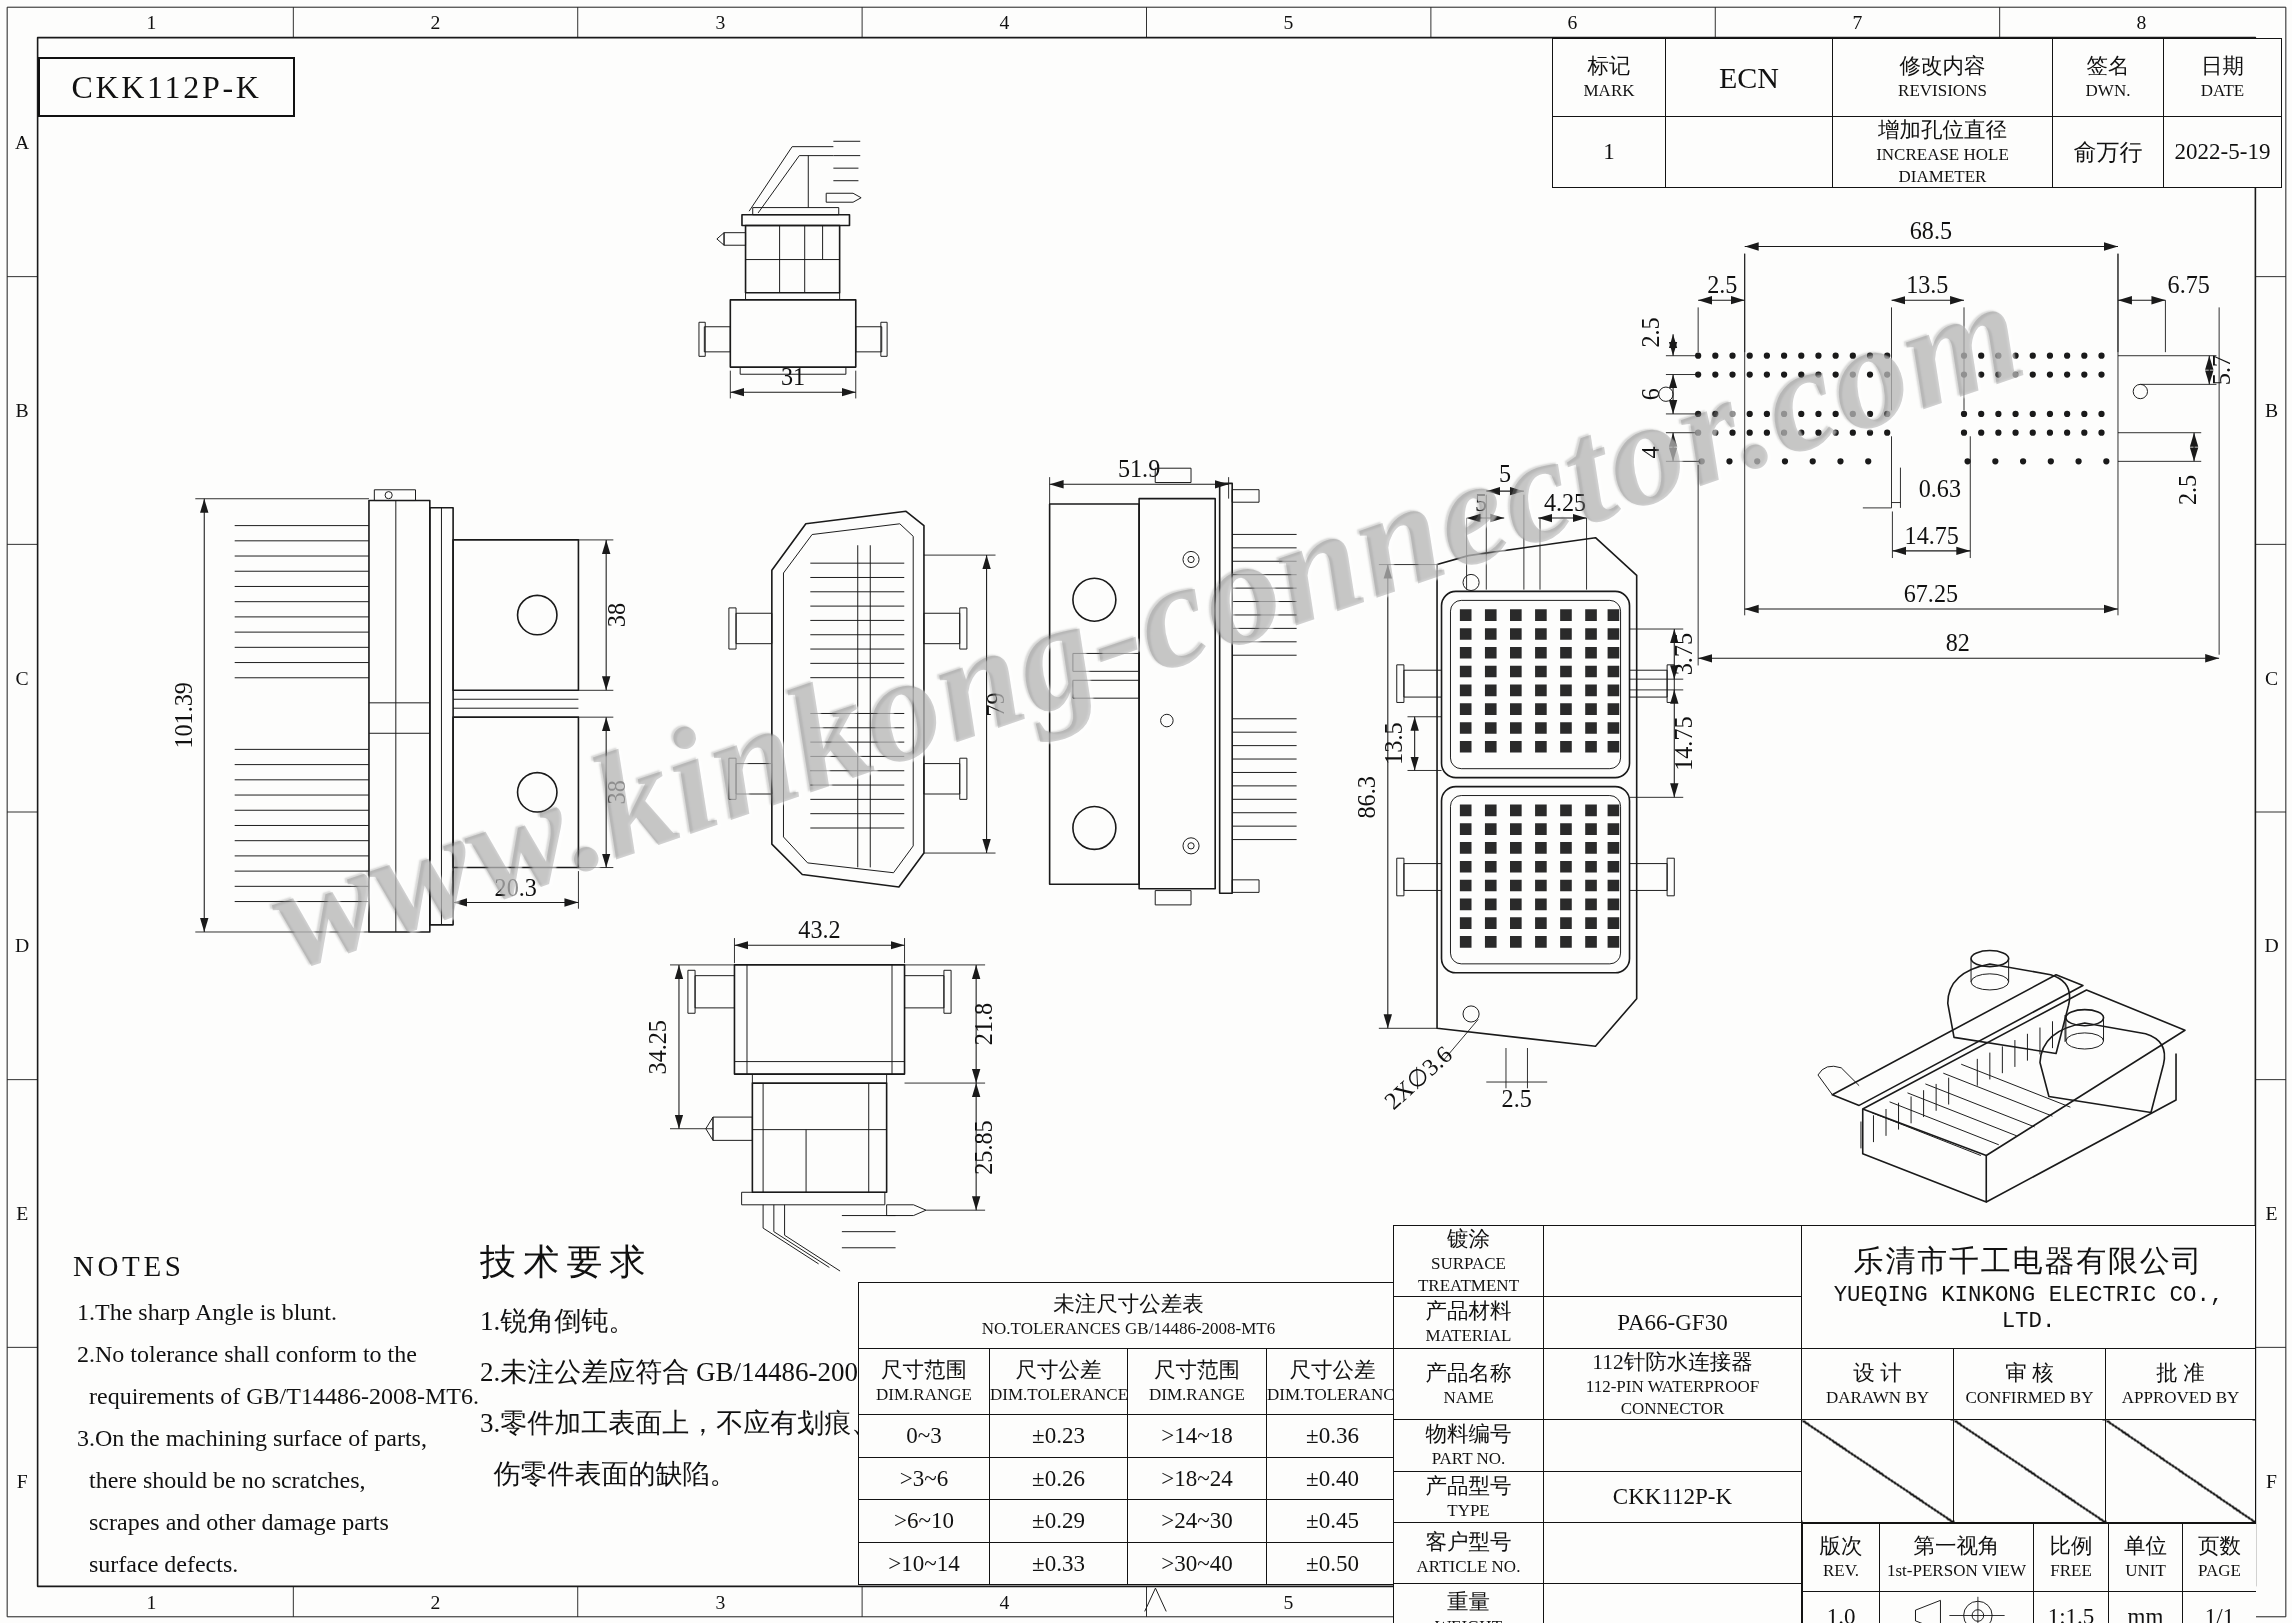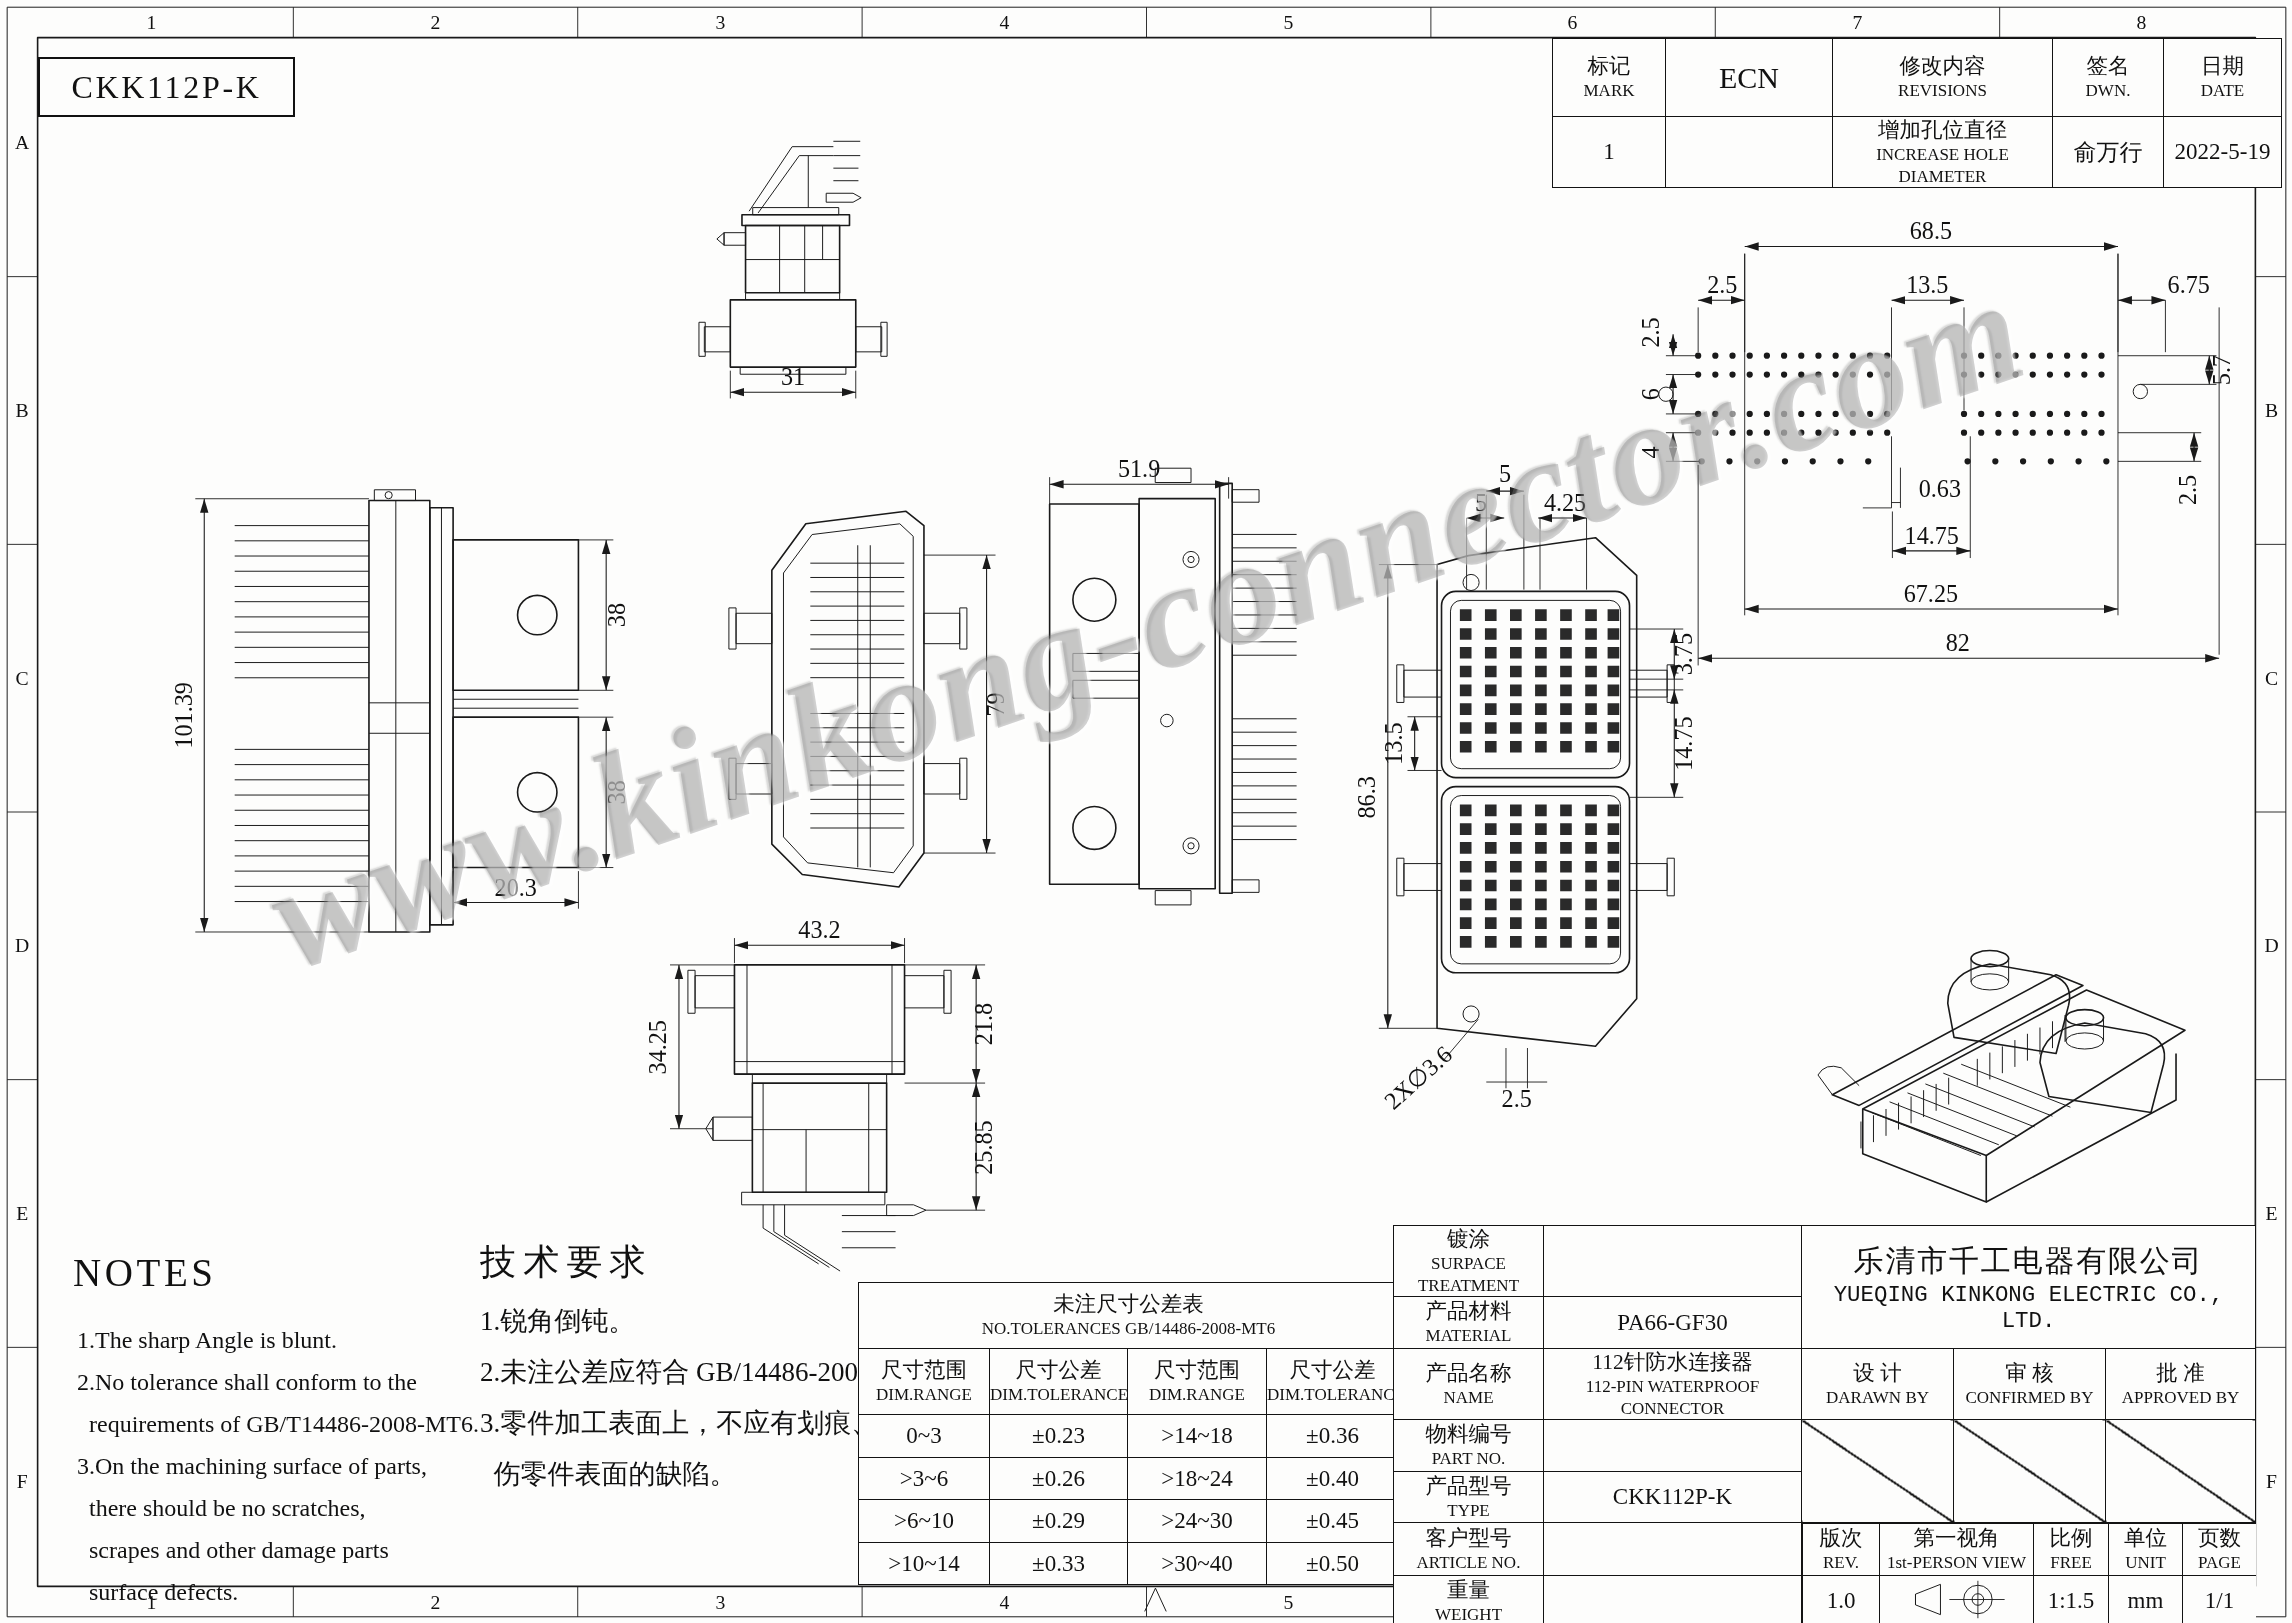--- a/index.html
+++ b/index.html
@@ -20,21 +20,21 @@
   .titlebox{position:absolute;left:38px;top:57px;width:253px;height:56px;border:2px solid #111;
             display:flex;align-items:center;justify-content:center;font-size:32px;letter-spacing:2.7px;background:#fdfdfc;z-index:20;}
   table{border-collapse:collapse;position:absolute;table-layout:fixed;z-index:20;background:#fdfdfc;}
   td{border:1.8px solid #131313;padding:0;text-align:center;vertical-align:middle;overflow:hidden;}
   .cn{font-size:21.5px;line-height:27px;}
   .en{font-size:17px;line-height:21.5px;}
   .big{font-size:30px;}
   .val{font-size:23px;}
   .diag{background:linear-gradient(to top right,transparent 49.4%,#131313 49.4%,#131313 50.6%,transparent 50.6%);}
   .notes{position:absolute;left:73px;top:1250px;z-index:20;}
-  .notes .t{font-size:39px;letter-spacing:3.6px;margin-bottom:24px;}
+  .notes .t{font-size:29px;letter-spacing:3.6px;margin-bottom:8px;}
   .notes pre{margin:4px;font-family:inherit;font-size:24px;line-height:42px;}
   .tech{position:absolute;left:480px;top:1238px;z-index:20;}
   .tech .t{font-size:36px;letter-spacing:7.2px;margin-bottom:9px;}
   .tech pre{margin:0;font-family:inherit;font-size:27px;line-height:51px;}
   .watermark{position:absolute;left:36px;top:537px;width:2221px;text-align:center;white-space:nowrap;
              font-size:150px;font-weight:700;font-style:italic;letter-spacing:1.8px;
              color:rgba(122,122,122,0.34);transform:rotate(-19deg);z-index:40;pointer-events:none;
              text-shadow:2.7px 2.7px 1.8px rgba(255,255,255,0.55),-1.8px -1.8px 1.8px rgba(80,80,80,0.22);}
   .view{position:absolute;z-index:10;}
 </style>
@@ -511,21 +511,21 @@
       <td colspan="3" rowspan="2" style="padding:0;border:none;">
         <table style="position:static;width:455px;height:103px;">
           <colgroup>
                 <col style="width:77px">
                 <col style="width:154px">
                 <col style="width:75px">
                 <col style="width:74px">
                 <col style="width:74px">
               </colgroup>
           <tbody>
-                <tr style="height:52px">
+                <tr style="height:68px">
             <td>
                     <div class="cn">版次</div>
                     <div class="en">REV.</div>
                   </td>
             <td>
                     <div class="cn">第一视角</div>
                     <div class="en">1st-PERSON VIEW</div>
                   </td>
             <td>
                     <div class="cn">比例</div>

